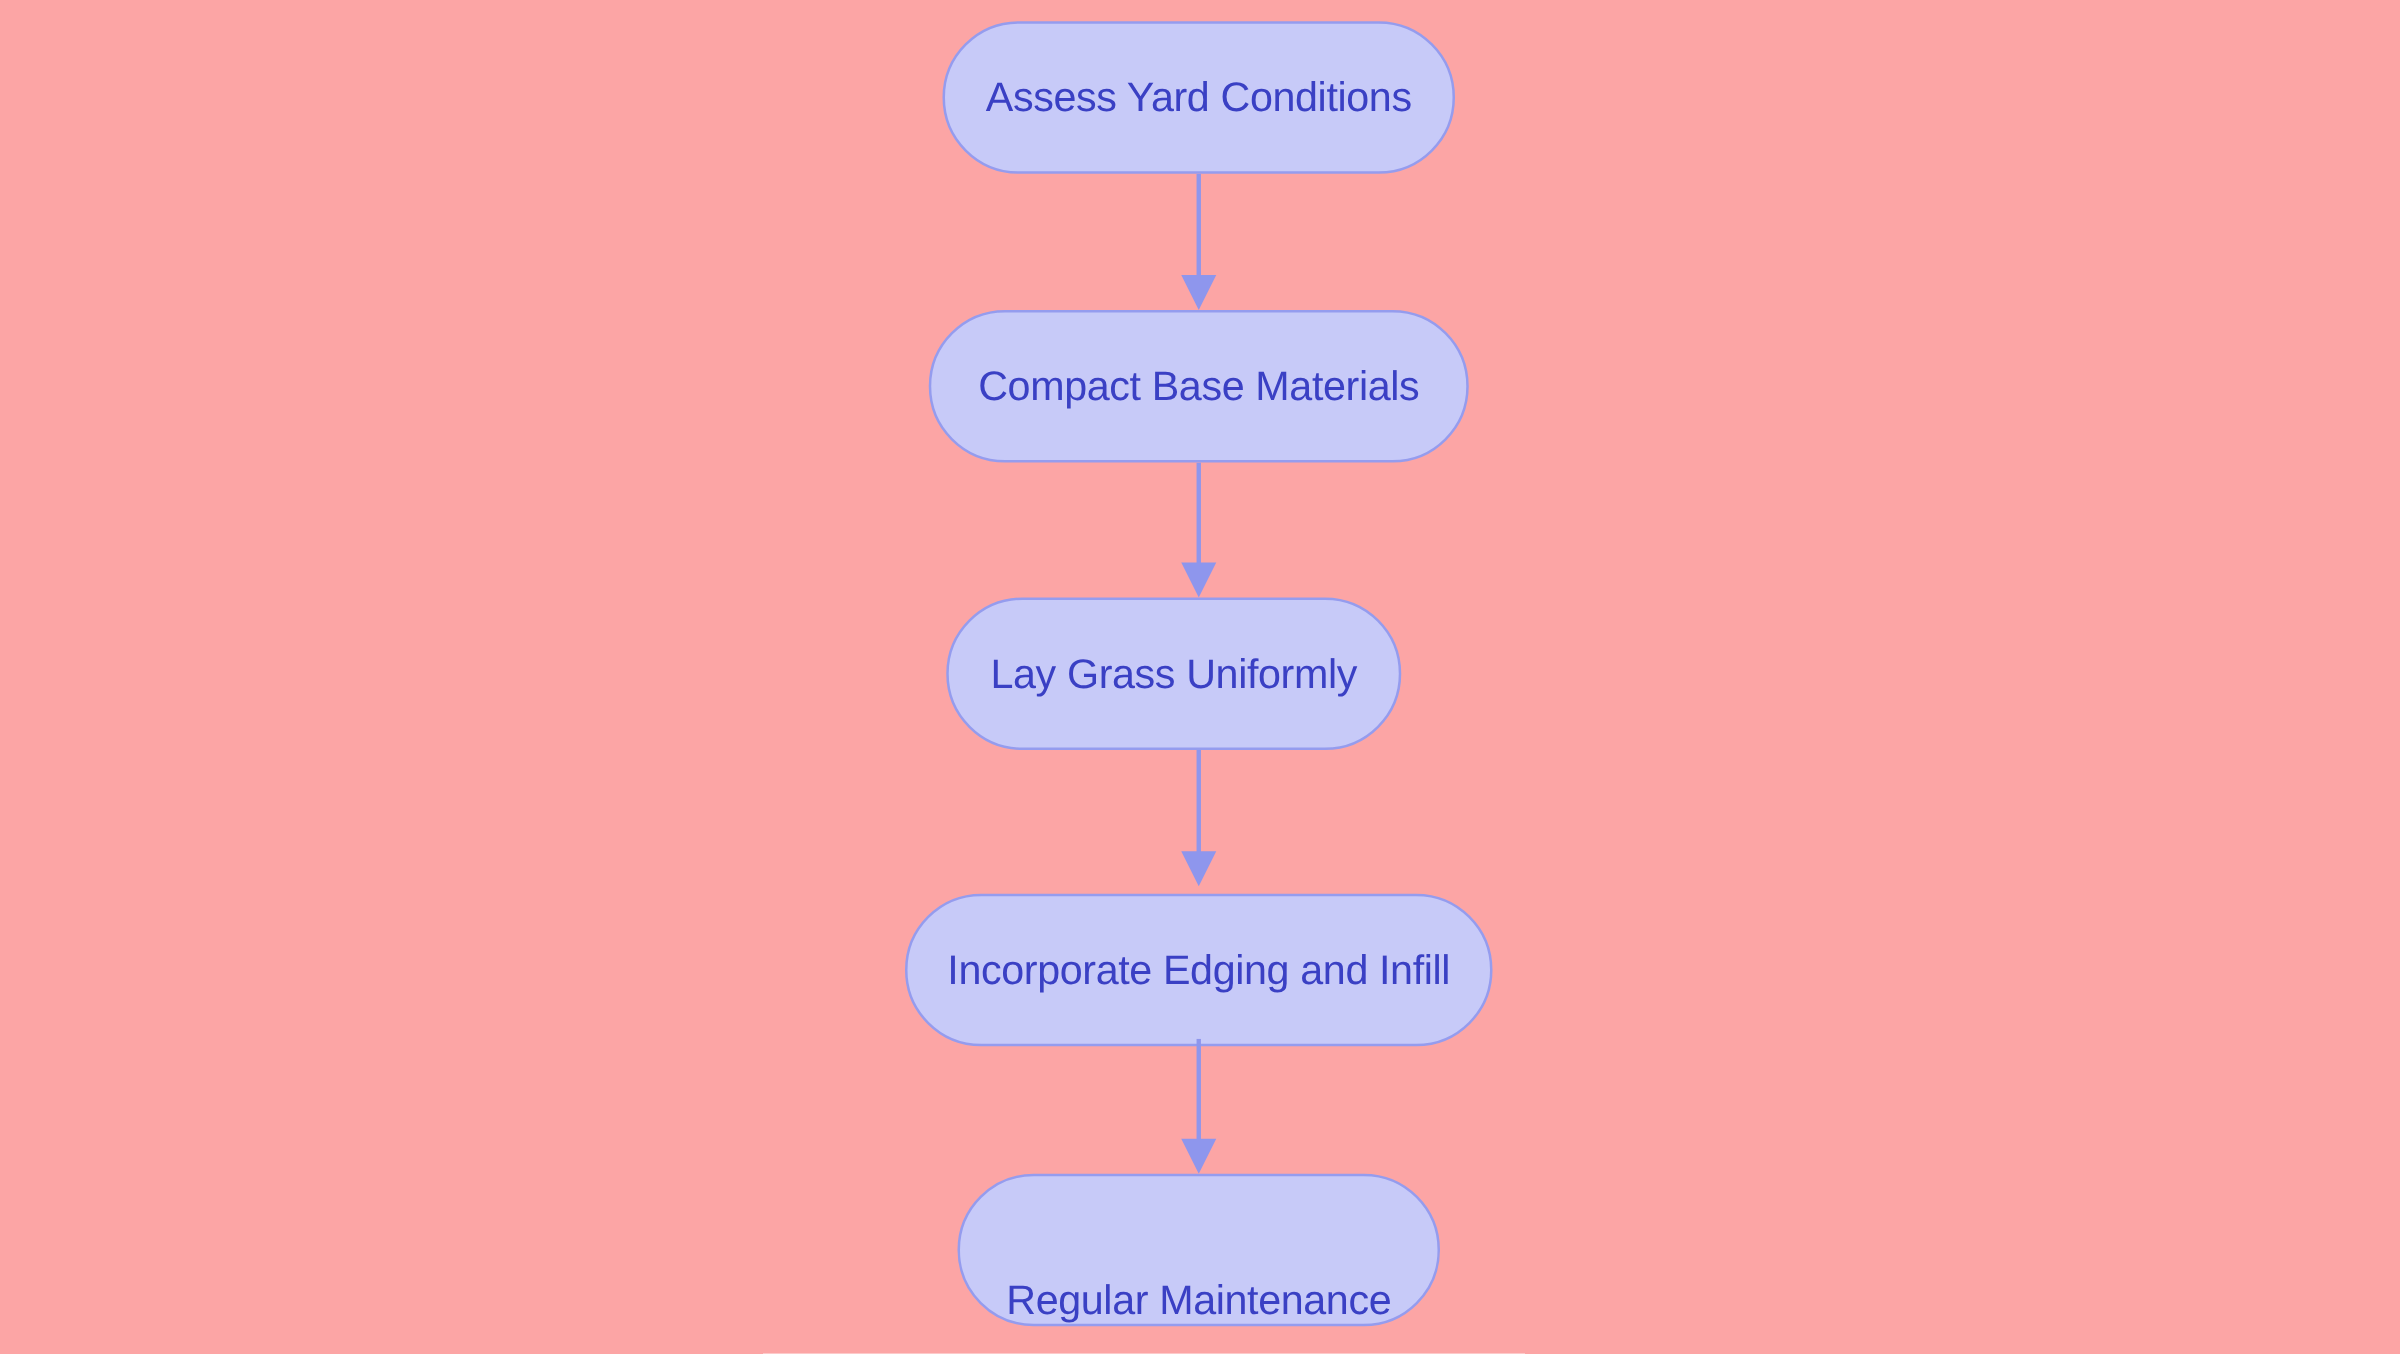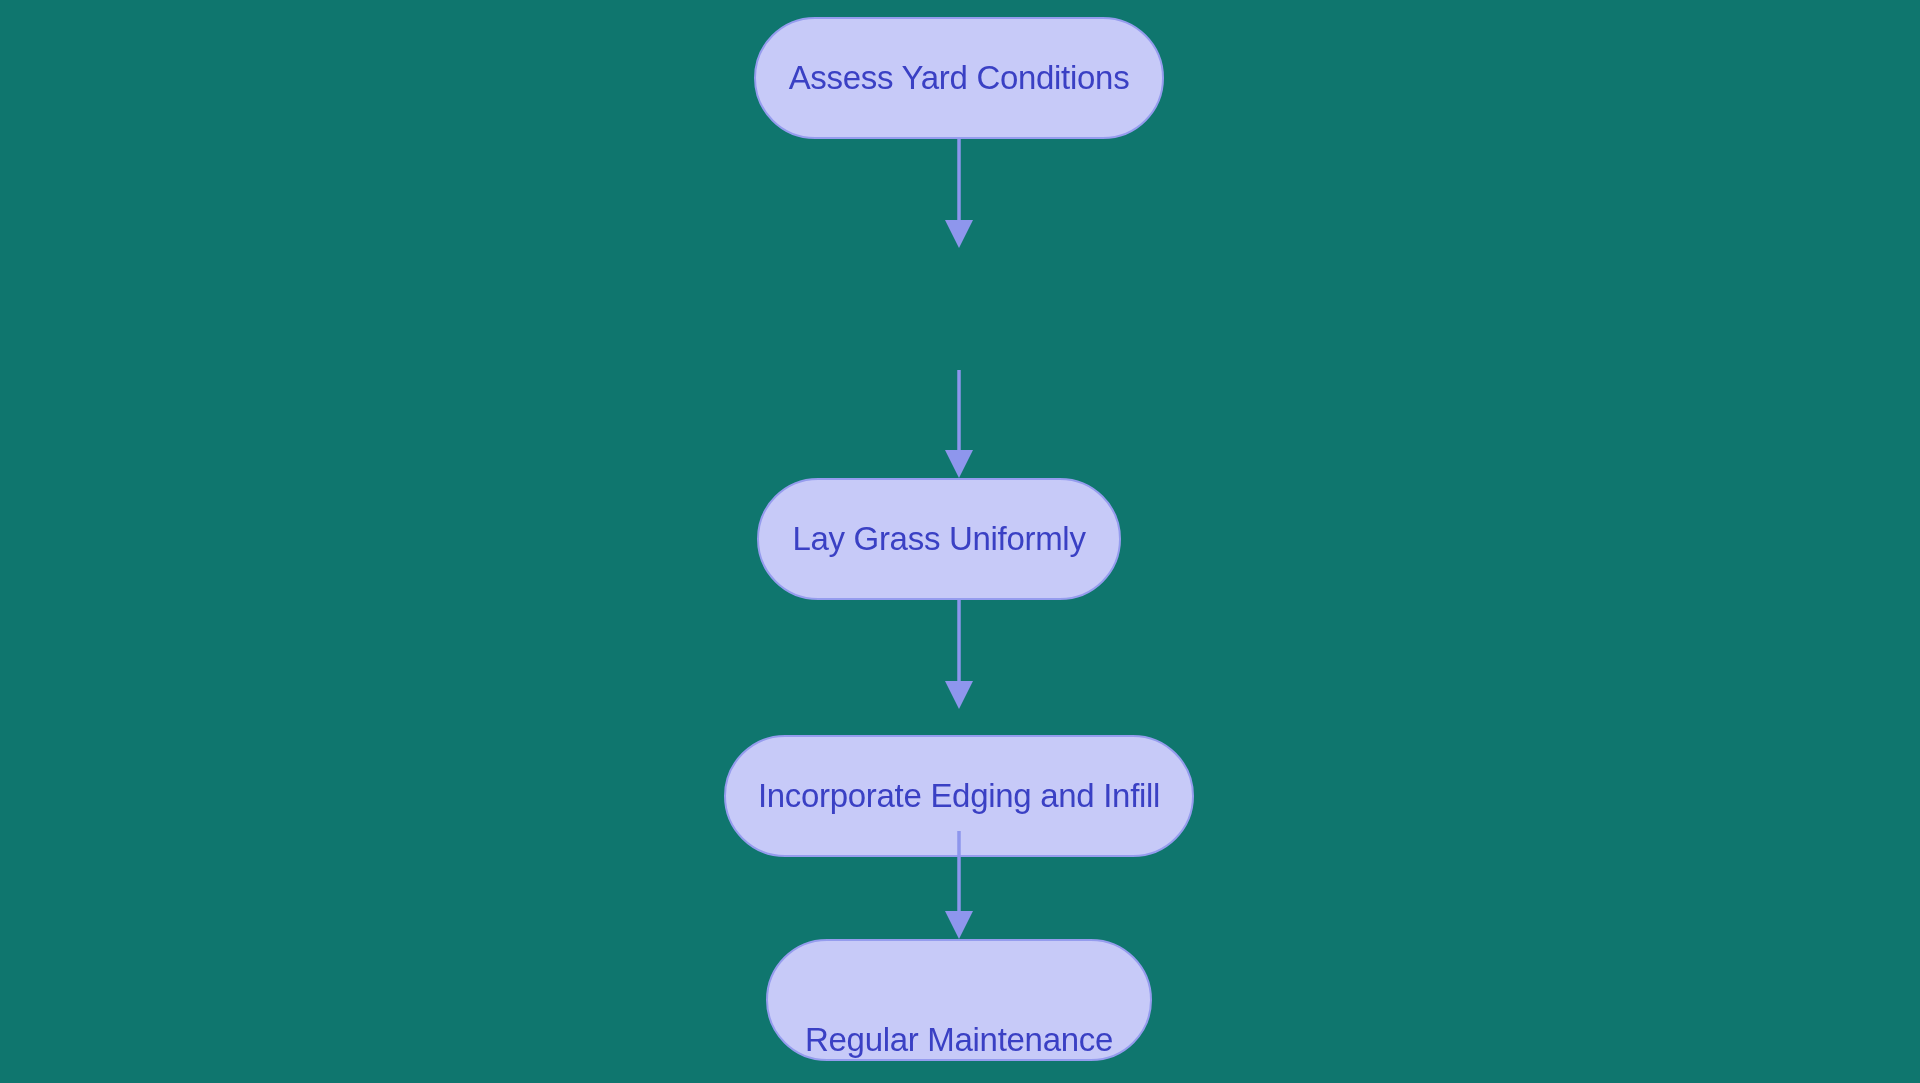--- a/index.html
+++ b/index.html
@@ -4,21 +4,21 @@
 <style>
   html, body {
     margin: 0;
     padding: 0;
     background: #ffffff;
   }
   .canvas {
     position: relative;
     width: 1920px;
     height: 1083px;
-    background: #0f766e;
+    background: #fca5a5;
     overflow: hidden;
     font-family: "Liberation Sans", sans-serif;
   }
   .node {
     position: absolute;
     height: 122px;
     box-sizing: border-box;
     background: #c7caf8;
     border: 2px solid #959cee;
     border-radius: 61px;
@@ -45,36 +45,39 @@
 
   <div class="node" style="left:754px; top:17px; width:410px;">
     <span class="node-label">Assess Yard Conditions</span>
   </div>
 
   <svg class="arrow" style="left:943px; top:139px;" width="32" height="109" viewBox="0 0 32 109">
     <line x1="16" y1="0" x2="16" y2="83" stroke="#8e96ed" stroke-width="3.5"></line>
     <polygon points="2,81 30,81 16,109" fill="#8e96ed"></polygon>
   </svg>
 
+  <div class="node" style="left:743px; top:248px; width:432px;">
+    <span class="node-label">Compact Base Materials</span>
+  </div>
 
   <svg class="arrow" style="left:943px; top:370px;" width="32" height="108" viewBox="0 0 32 108">
     <line x1="16" y1="0" x2="16" y2="82" stroke="#8e96ed" stroke-width="3.5"></line>
     <polygon points="2,80 30,80 16,108" fill="#8e96ed"></polygon>
   </svg>
 
   <div class="node" style="left:757px; top:478px; width:364px;">
     <span class="node-label">Lay Grass Uniformly</span>
   </div>
 
   <svg class="arrow" style="left:943px; top:600px;" width="32" height="109" viewBox="0 0 32 109">
     <line x1="16" y1="0" x2="16" y2="83" stroke="#8e96ed" stroke-width="3.5"></line>
     <polygon points="2,81 30,81 16,109" fill="#8e96ed"></polygon>
   </svg>
 
-  <div class="node" style="left:724px; top:735px; width:470px;align-items:center;">
+  <div class="node" style="left:724px; top:715px; width:470px;align-items:center;">
     <span class="node-label">Incorporate Edging and Infill</span>
   </div>
 
   <svg class="arrow" style="left:943px; top:831px;" width="32" height="108" viewBox="0 0 32 108">
     <line x1="16" y1="0" x2="16" y2="82" stroke="#8e96ed" stroke-width="3.5"></line>
     <polygon points="2,80 30,80 16,108" fill="#8e96ed"></polygon>
   </svg>
 
   <div class="node" style="left:766px; top:939px; width:386px;align-items:flex-end;">
     <span class="node-label">Regular Maintenance</span>

